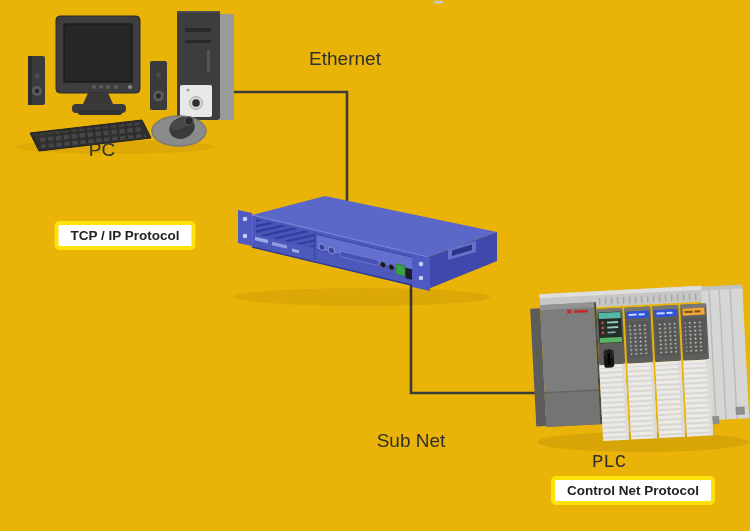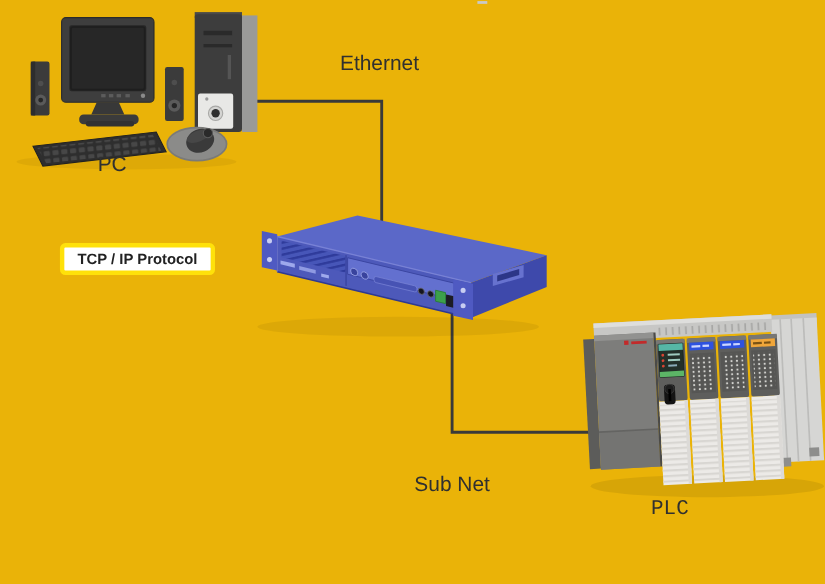--- a/index.html
+++ b/index.html
@@ -254,13 +254,14 @@
   <div class="lbl" style="left:345px;top:49px;">Ethernet</div>
 
   <div class="lbl" style="left:102px;top:140px;">PC</div>
 
   <div class="badge" style="left:125px;top:177px;margin-top:44px;">TCP / IP Protocol</div>
 
   <div class="lbl" style="left:411px;top:431px;">Sub Net</div>
 
   <div class="lbl" style="left:609px;top:452px;font-family:Liberation Mono, monospace;">PLC</div>
 
+  <div class="badge" style="left:633px;top:476px;">Control Net Protocol</div>
 </div>
 
 </body></html>

